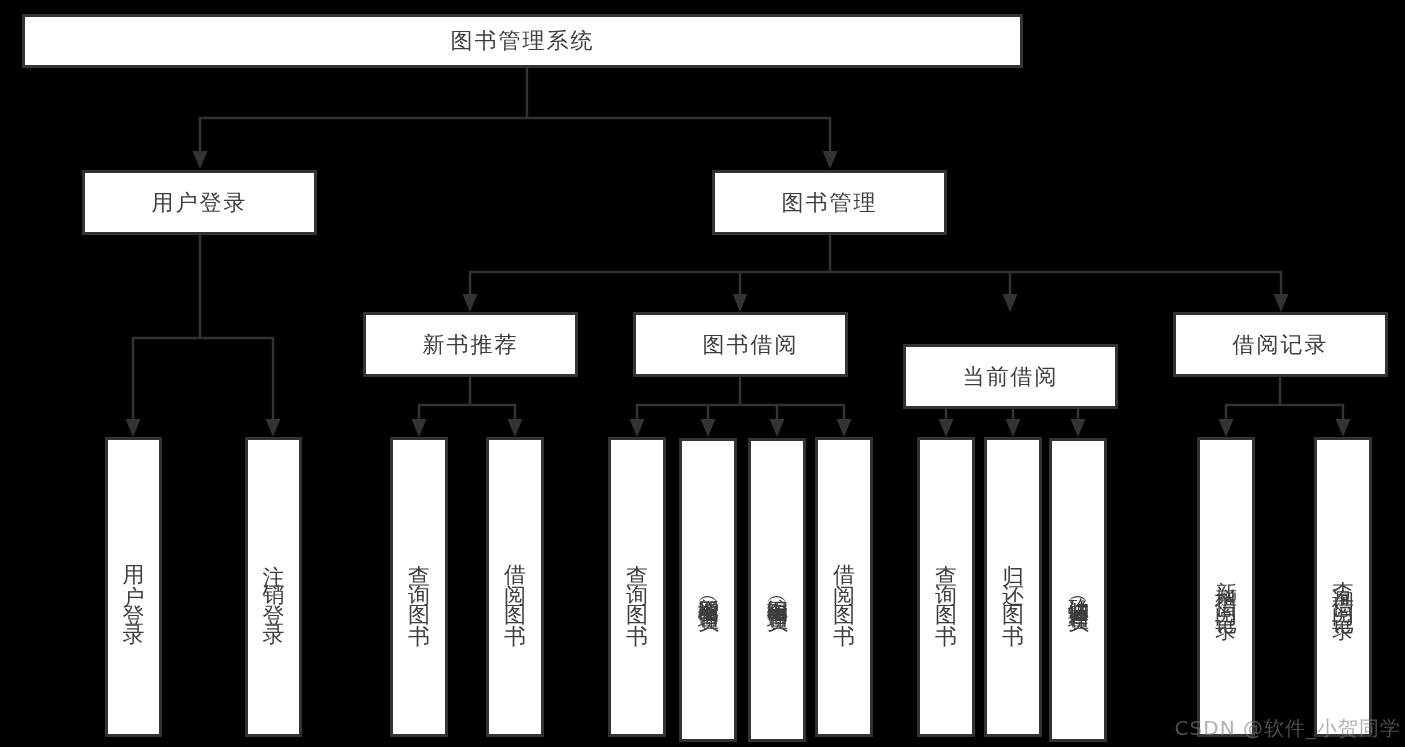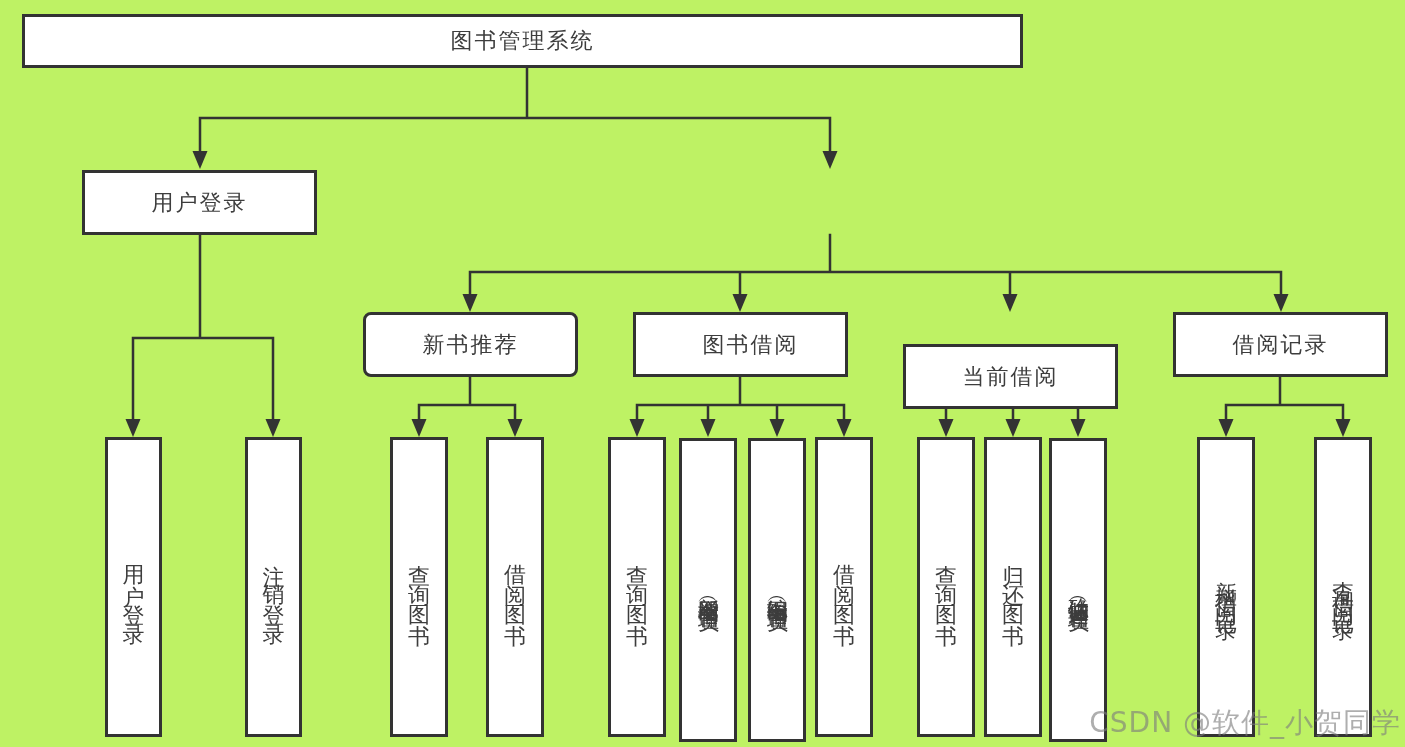--- a/index.html
+++ b/index.html
@@ -1,35 +1,35 @@
 <!DOCTYPE html>
 <html><head>
 <meta charset="utf-8">
 <style>
   html,body{margin:0;padding:0;background:#ffffff;}
   .canvas{
-    position:relative;width:1405px;height:747px;background:#bef264;overflow:hidden;
+    position:relative;width:1405px;height:747px;background:#000000;overflow:hidden;
     font-family:"DejaVu Sans","Liberation Sans",sans-serif;color:#3d3d3d;
   }
   svg.connectors{position:absolute;left:0;top:0;width:1405px;height:747px;z-index:1;}
   .box{
     position:absolute;box-sizing:border-box;background:#ffffff;border:3px solid #333333;
     display:flex;align-items:center;justify-content:center;
     font-size:22px;letter-spacing:2px;z-index:2;text-align:center;
   }
   .leaf .vtxt{
     writing-mode:vertical-rl;text-orientation:mixed;
     letter-spacing:2px;line-height:1.1;
   }
   .leaf.ls-wide .vtxt{letter-spacing:20px;}
   .leaf.ls-med  .vtxt{letter-spacing:8px;}
   .leaf.ls-tight .vtxt{letter-spacing:2px;font-size:21px;}
   .watermark{
     position:absolute;right:4px;bottom:5px;z-index:5;
-    font-size:28px;letter-spacing:1px;color:rgba(125,125,125,0.62);
+    font-size:20px;letter-spacing:1px;color:rgba(125,125,125,0.62);
     white-space:nowrap;
   }
 </style>
 </head>
 <body>
 
 <div class="canvas">
 
   <svg class="connectors" viewBox="0 0 1405 747" aria-hidden="true">
     <g stroke="#333333" stroke-width="2.5" fill="none" stroke-linecap="square">
@@ -94,22 +94,25 @@
     </g>
   </svg>
 
   <div class="box" style="left:22px;top:14px;width:1001px;height:54px;">
     <span>图书管理系统</span>
   </div>
 
   <div class="box" style="left:82px;top:170px;width:235px;height:65px;">
     <span>用户登录</span>
   </div>
+  <div class="box" style="left:712px;top:170px;width:235px;height:65px;">
+    <span>图书管理</span>
+  </div>
 
-  <div class="box" style="left:363px;top:312px;width:215px;height:65px;border-radius:8px;">
+  <div class="box" style="left:363px;top:312px;width:215px;height:65px;">
     <span>新书推荐</span>
   </div>
   <div class="box" style="left:633px;top:312px;width:215px;height:65px;padding-left:20px;">
     <span>图书借阅</span>
   </div>
   <div class="box" style="left:903px;top:312px;width:215px;height:65px;margin-top:32px;">
     <span>当前借阅</span>
   </div>
   <div class="box" style="left:1173px;top:312px;width:215px;height:65px;">
     <span>借阅记录</span>

